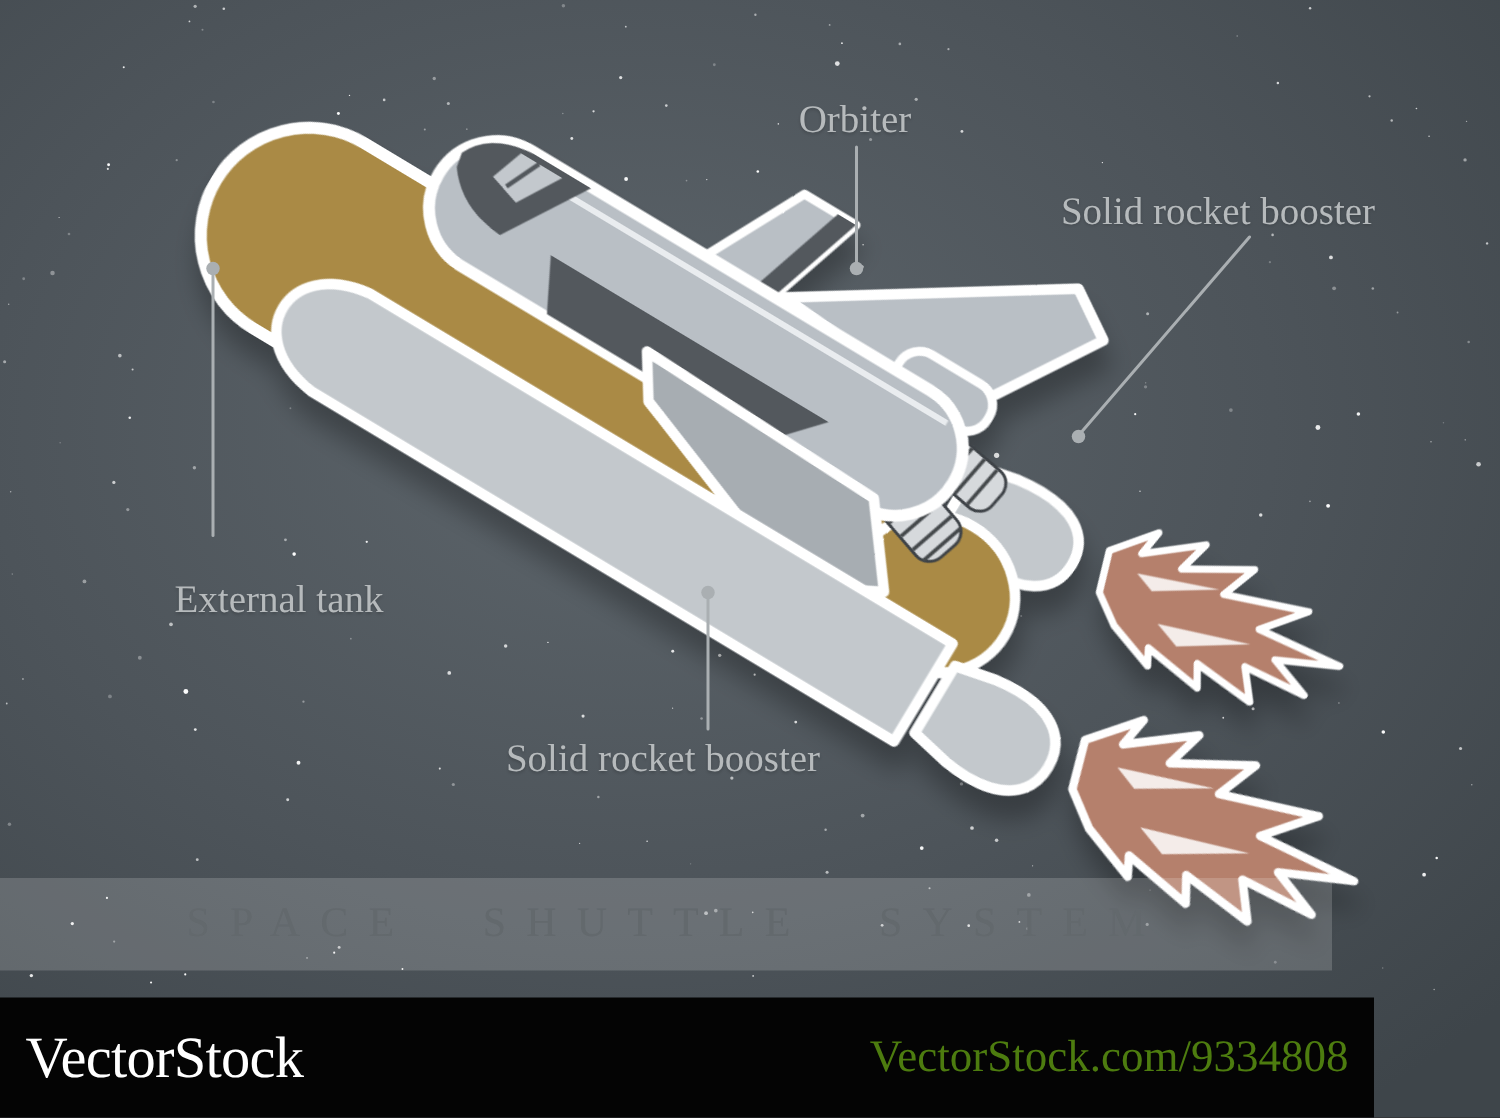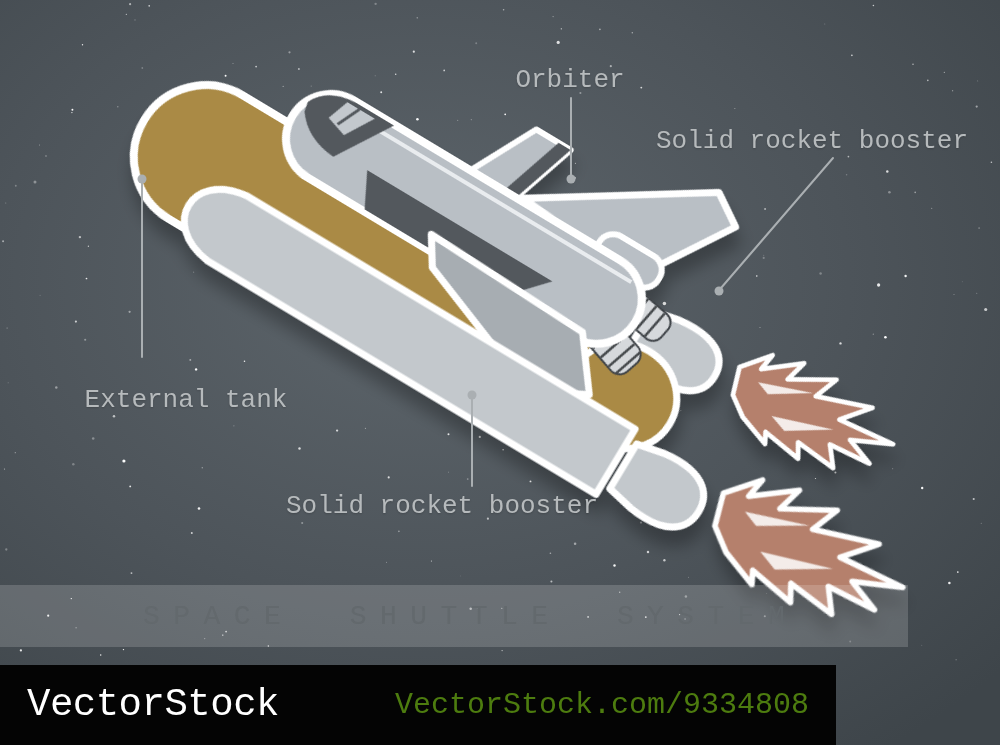--- a/index.html
+++ b/index.html
@@ -1,48 +1,48 @@
 <!DOCTYPE html>
 <html style="--c-tank: #aa8a44; --c-booster: #c3c8cc; --c-orbiter-light: #b9bfc5; --c-orbiter-mid: #a7adb2; --c-orbiter-dark: #53585d; --c-flame: #b5806c; --c-outline: #ffffff; --c-label-text: #b6babc; --c-leader-line: #aaafb2; --c-title-text: #63696d;"><head>
 <meta charset="utf-8">
 <style>
   html,body{margin:0;padding:0;background:#222;}
   .stage{
     position:relative;width:1000px;height:745px;overflow:hidden;
-    font-family:Liberation Mono, monospace;
+    font-family:Liberation Serif, serif;
     background:#4a5156;
   }
   .stage svg.scene{position:absolute;left:0;top:0;}
   .f-tank{fill:var(--c-tank);}
   .f-booster{fill:var(--c-booster);}
   .f-orb{fill:var(--c-orbiter-light);}
   .f-orb-mid{fill:var(--c-orbiter-mid);}
   .f-dark{fill:var(--c-orbiter-dark);}
   .f-flame{fill:var(--c-flame);}
   .s-out{stroke:var(--c-outline);}
   .leader{stroke:var(--c-leader-line);stroke-width:2;}
   .leader-dot{fill:var(--c-leader-line);}
   .diagram-label{
     position:absolute;transform:translate(-50%,-50%);
     color:var(--c-label-text);font-size:26px;white-space:nowrap;
     text-shadow:0 1px 2px rgba(0,0,0,0.18);
   }
   .title-banner{
     position:absolute;left:0;top:585px;width:888px;height:62px;
     background:rgba(255,255,255,0.17);
-    display:flex;align-items:center;justify-content:center;padding-left:20px;
+    display:flex;align-items:center;justify-content:center;
   }
   .title-text{
     color:var(--c-title-text);font-size:28px;
     letter-spacing:0.48em;word-spacing:0.9em;text-indent:0.48em;
   }
   .watermark-bar{
-    position:absolute;left:0;top:665px;width:836px;height:80px;
+    position:absolute;left:0;top:665px;width:916px;height:80px;
     background:#040404;display:flex;align-items:center;justify-content:space-between;
-    box-sizing:border-box;padding:0 27px;
+    box-sizing:border-box;padding:0 17px;
   }
   .brand-text{color:#fff;font-size:39px;letter-spacing:-0.5px;}
   .ref-text{color:#4d7c0f;font-size:30px;}
 </style>
 </head>
 <body>
 
 <div class="stage">
 
   <svg class="scene" width="1000" height="745" viewBox="0 0 1000 745">

